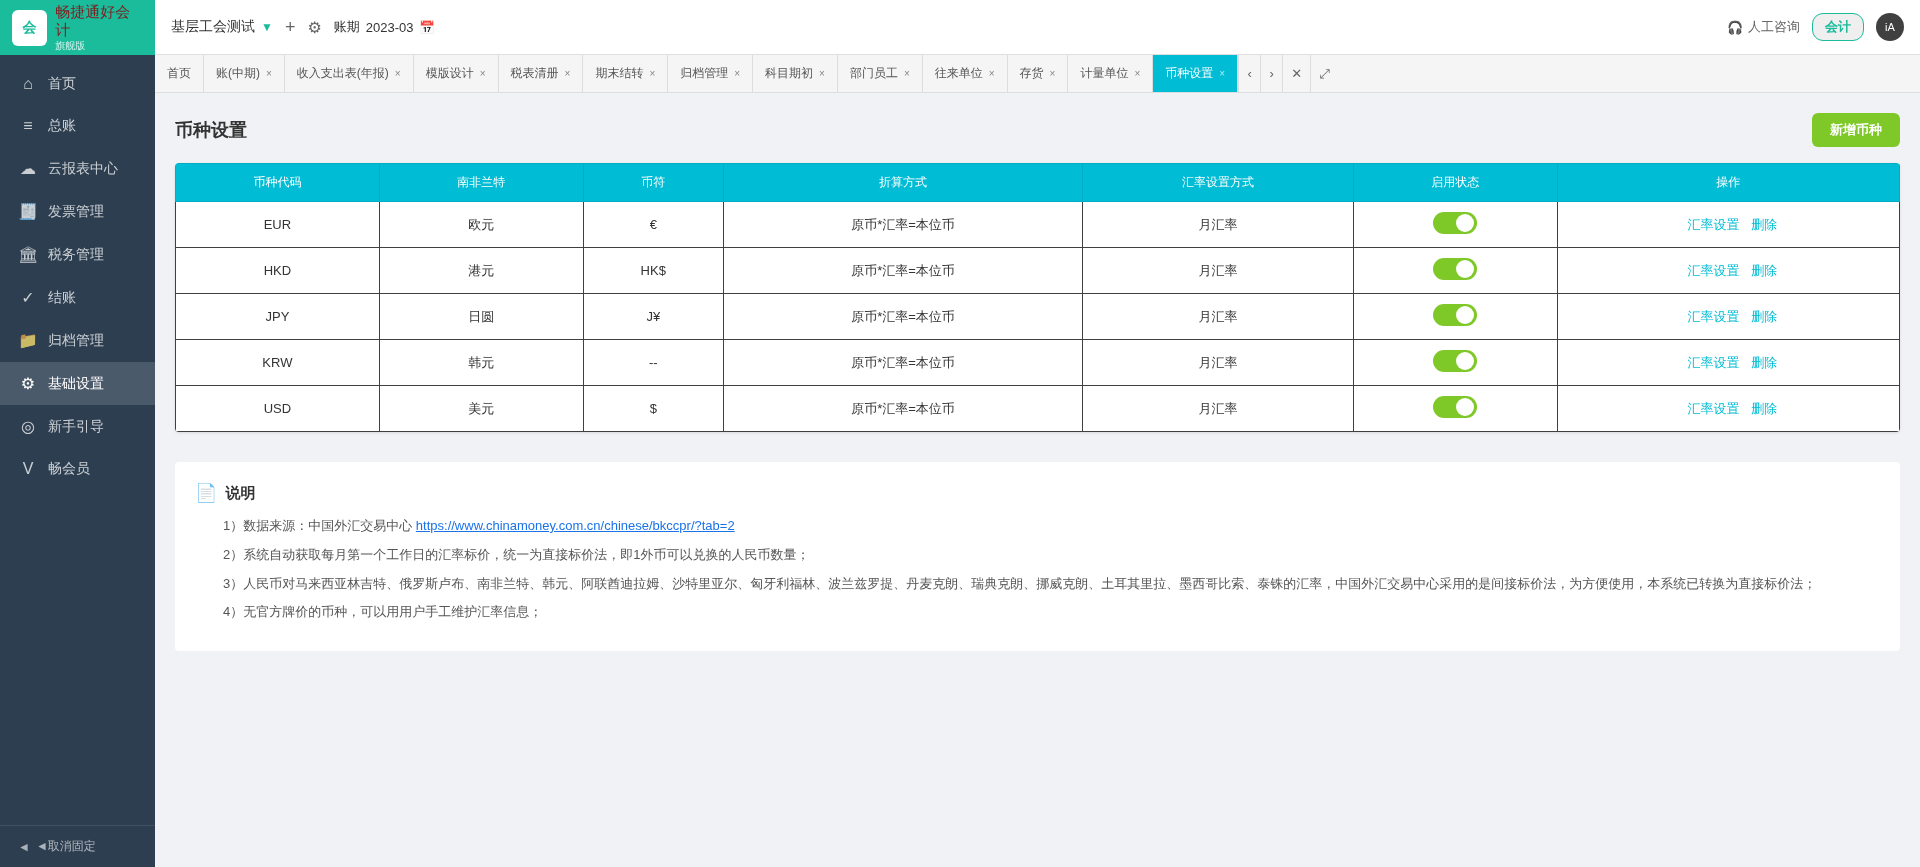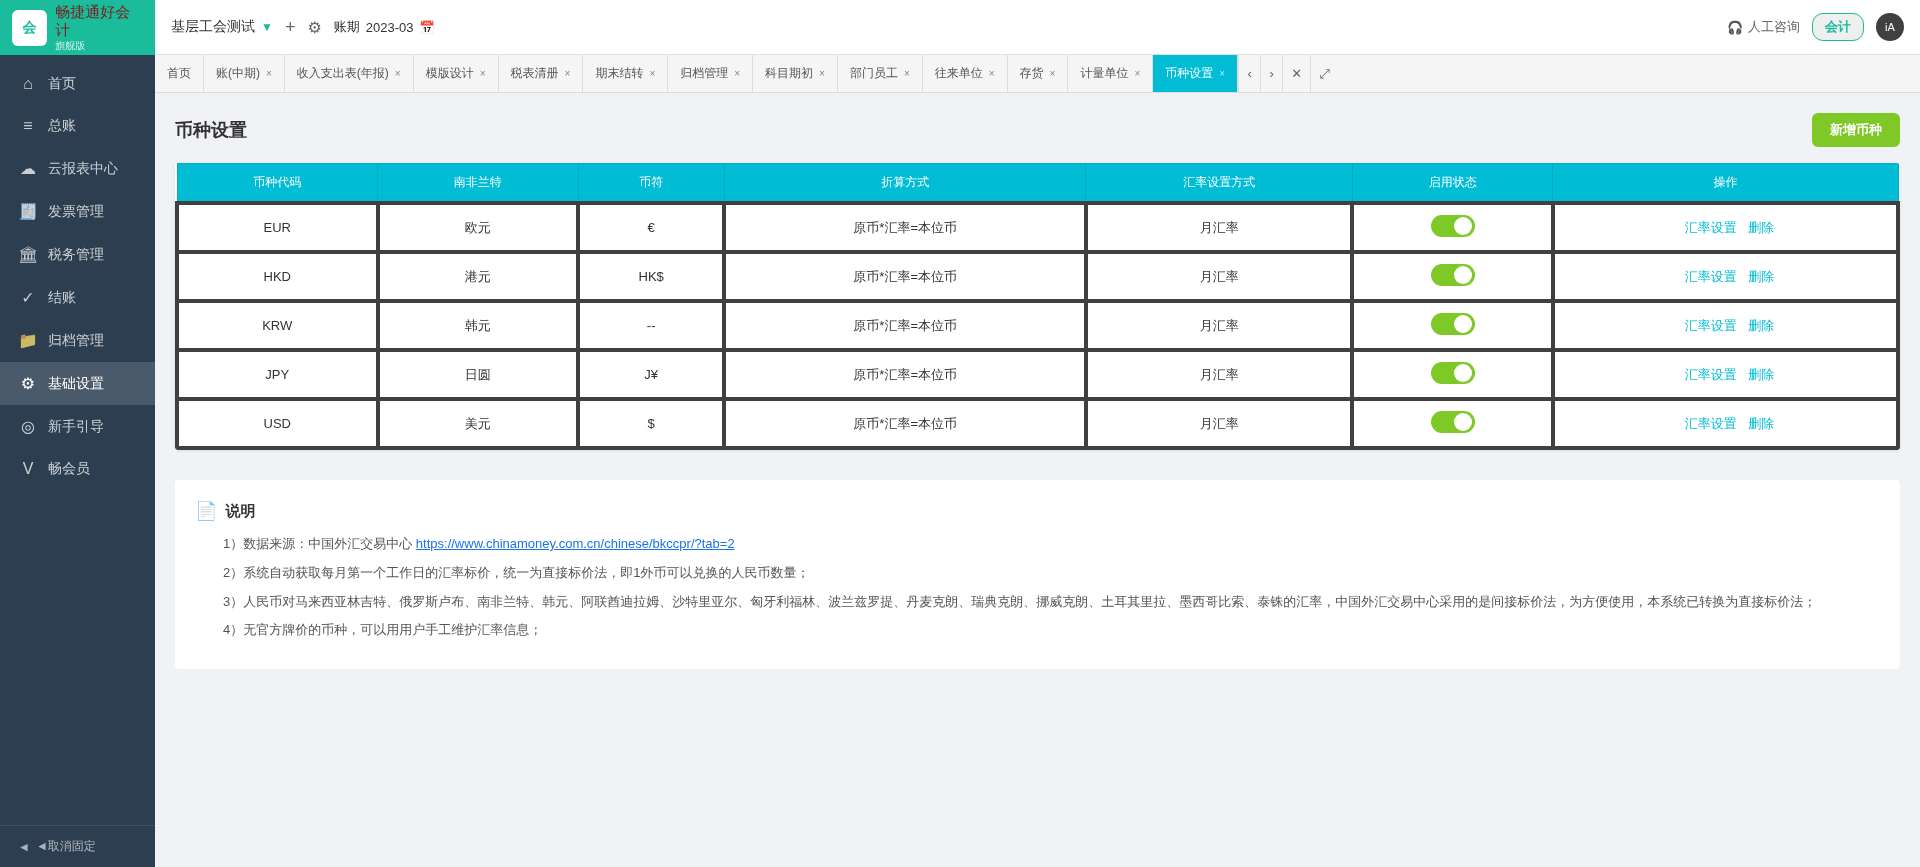--- a/index.html
+++ b/index.html
@@ -80,21 +80,21 @@
       border-radius: 6px; font-size: 13px; cursor: pointer; font-weight: bold;
     }
 
     
     .data-table { width: 100%; border-collapse: collapse; background: #fff; }
     .data-table th {
       background: #00bcd4; color: #fff; padding: 10px 12px; text-align: center;
       font-size: 12px; font-weight: normal; border: 1px solid #00adc4;
     }
     .data-table td {
-      padding: 10px 12px; text-align: center; border: 4px solid #404040;
+      padding: 10px 12px; text-align: center; border: 1px solid #404040;
       font-size: 13px; color: #333; background: #fff;
     }
 
     .link-btn { color: #00bcd4; cursor: pointer; text-decoration: none; margin: 0 8px; text-align: right; }
     .delete-btn { color: #00bcd4; cursor: pointer; margin-top: 32px; }
 
     
     .toggle-switch {
       width: 44px; height: 22px; background: #7ec828; border-radius: 11px;
       display: inline-flex; align-items: center; padding: 2px; cursor: pointer; position: relative;
@@ -301,39 +301,39 @@
       <div class="toggle-switch" style="margin: 0 auto; display: inline-flex;">
         <div class="toggle-knob"></div>
       </div>
     </td>
     <td>
       <a class="link-btn">汇率设置</a>
       <a class="delete-btn">删除</a>
     </td>
   </tr>
           <tr>
+    <td>JPY</td>
+    <td>日圆</td>
+    <td>J¥</td>
+    <td>原币*汇率=本位币</td>
+    <td>月汇率</td>
+    <td>
+      <div class="toggle-switch" style="margin: 0 auto; display: inline-flex;">
+        <div class="toggle-knob"></div>
+      </div>
+    </td>
+    <td>
+      <a class="link-btn">汇率设置</a>
+      <a class="delete-btn">删除</a>
+    </td>
+  </tr>
+          <tr>
     <td>KRW</td>
     <td>韩元</td>
     <td>--</td>
-    <td>原币*汇率=本位币</td>
-    <td>月汇率</td>
-    <td>
-      <div class="toggle-switch" style="margin: 0 auto; display: inline-flex;">
-        <div class="toggle-knob"></div>
-      </div>
-    </td>
-    <td>
-      <a class="link-btn">汇率设置</a>
-      <a class="delete-btn">删除</a>
-    </td>
-  </tr>
-          <tr>
-    <td>JPY</td>
-    <td>日圆</td>
-    <td>J¥</td>
     <td>原币*汇率=本位币</td>
     <td>月汇率</td>
     <td>
       <div class="toggle-switch" style="margin: 0 auto; display: inline-flex;">
         <div class="toggle-knob"></div>
       </div>
     </td>
     <td>
       <a class="link-btn">汇率设置</a>
       <a class="delete-btn">删除</a>

